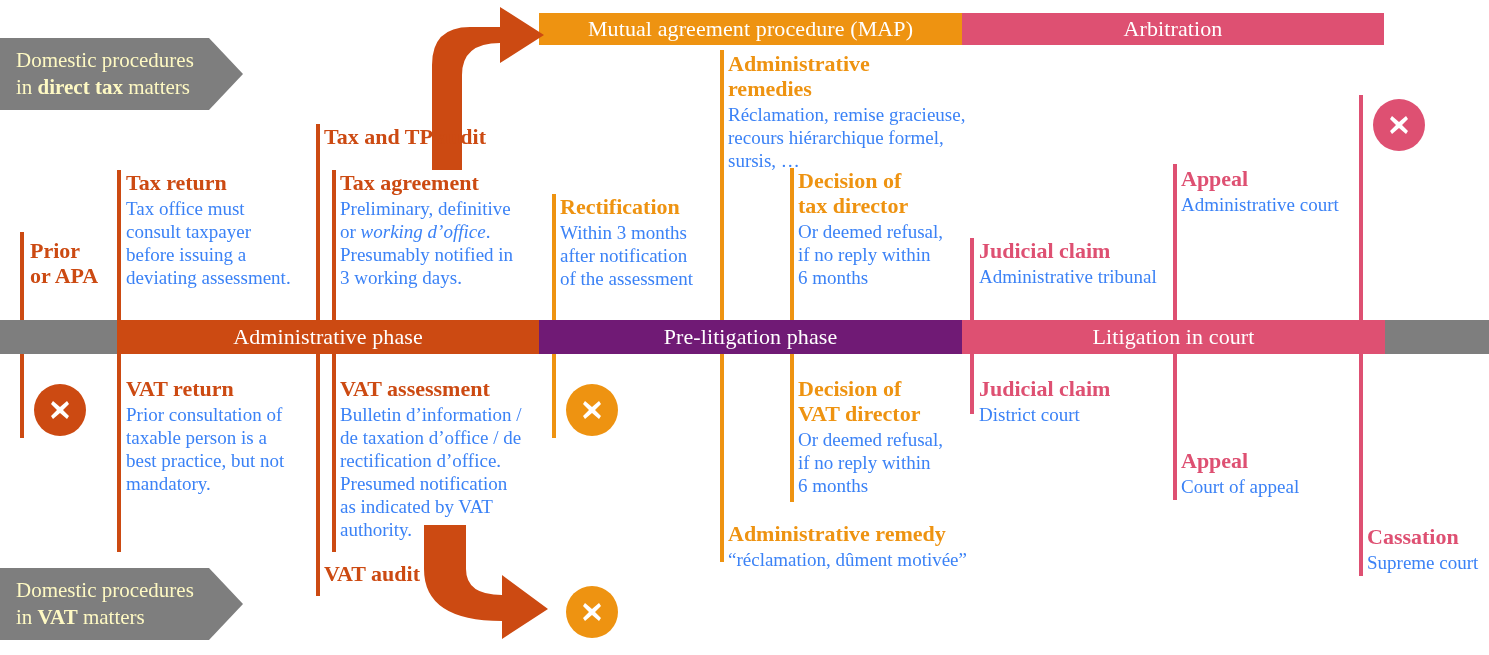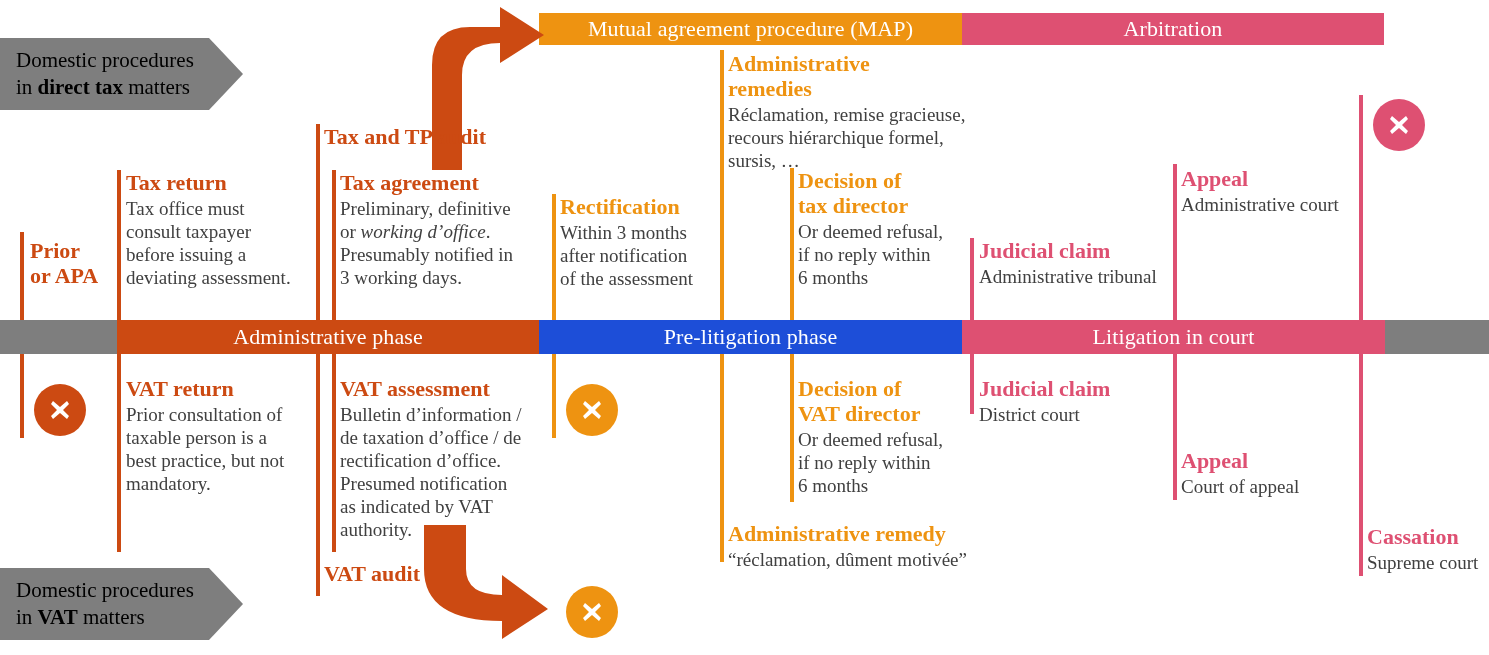--- a/index.html
+++ b/index.html
@@ -23,21 +23,21 @@
     align-items: center;
     justify-content: center;
     color: #ffffff;
     font-size: 22px;
     letter-spacing: 0.1px;
     white-space: nowrap;
   }
   .bar-map   { background: #EE9311; }
   .bar-arb   { background: #DE5072; }
   .bar-admin { background: #CC4A12; }
-  .bar-prelit{ background: #1d4ed8; }
+  .bar-prelit{ background: #701a75; }
   .bar-lit   { background: #DE5072; }
   .bar-grey  { background: #7E7E7E; }
 
   
   .vline {
     position: absolute;
     width: 4px;
   }
   .v-dark { background: #CC4A12; }
   .v-or   { background: #EE9311; }
@@ -51,33 +51,33 @@
   .item .ttl {
     font-weight: bold;
     font-size: 22px;
     line-height: 25px;
     margin: 0 0 2px 0;
     white-space: pre-line;
   }
   .item .bdy {
     font-size: 19px;
     line-height: 23px;
-    color: #404040;
+    color: #3b82f6;
     white-space: pre-line;
   }
   .t-dark { color: #CC4A12; }
   .t-or   { color: #EE9311; }
   .t-pk   { color: #DE5072; }
   .it { font-style: italic; }
 
   
   .banner {
     position: absolute;
     background: #7E7E7E;
-    color: #000000;
+    color: #fef9c3;
     font-size: 21px;
     line-height: 27px;
     display: flex;
     align-items: center;
     padding-left: 16px;
     box-sizing: border-box;
     clip-path: polygon(0 0, calc(100% - 34px) 0, 100% 50%, calc(100% - 34px) 100%, 0 100%);
   }
   .banner b { font-weight: bold; }
 

